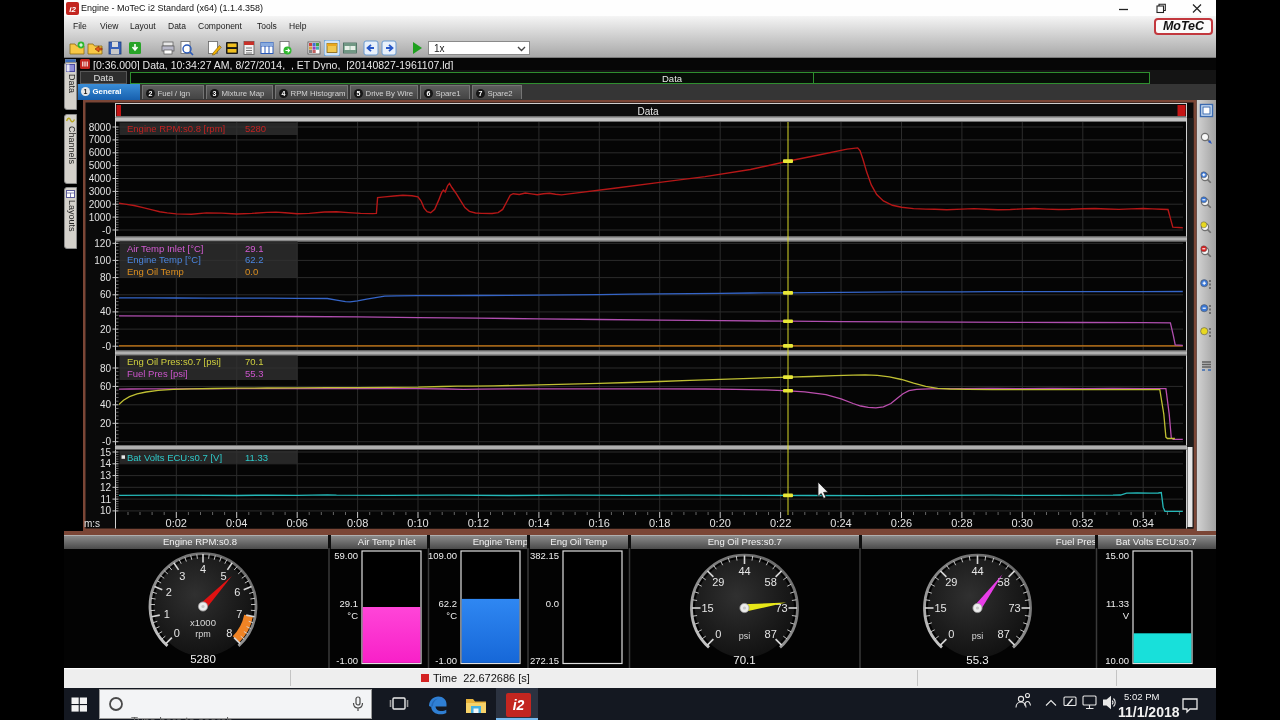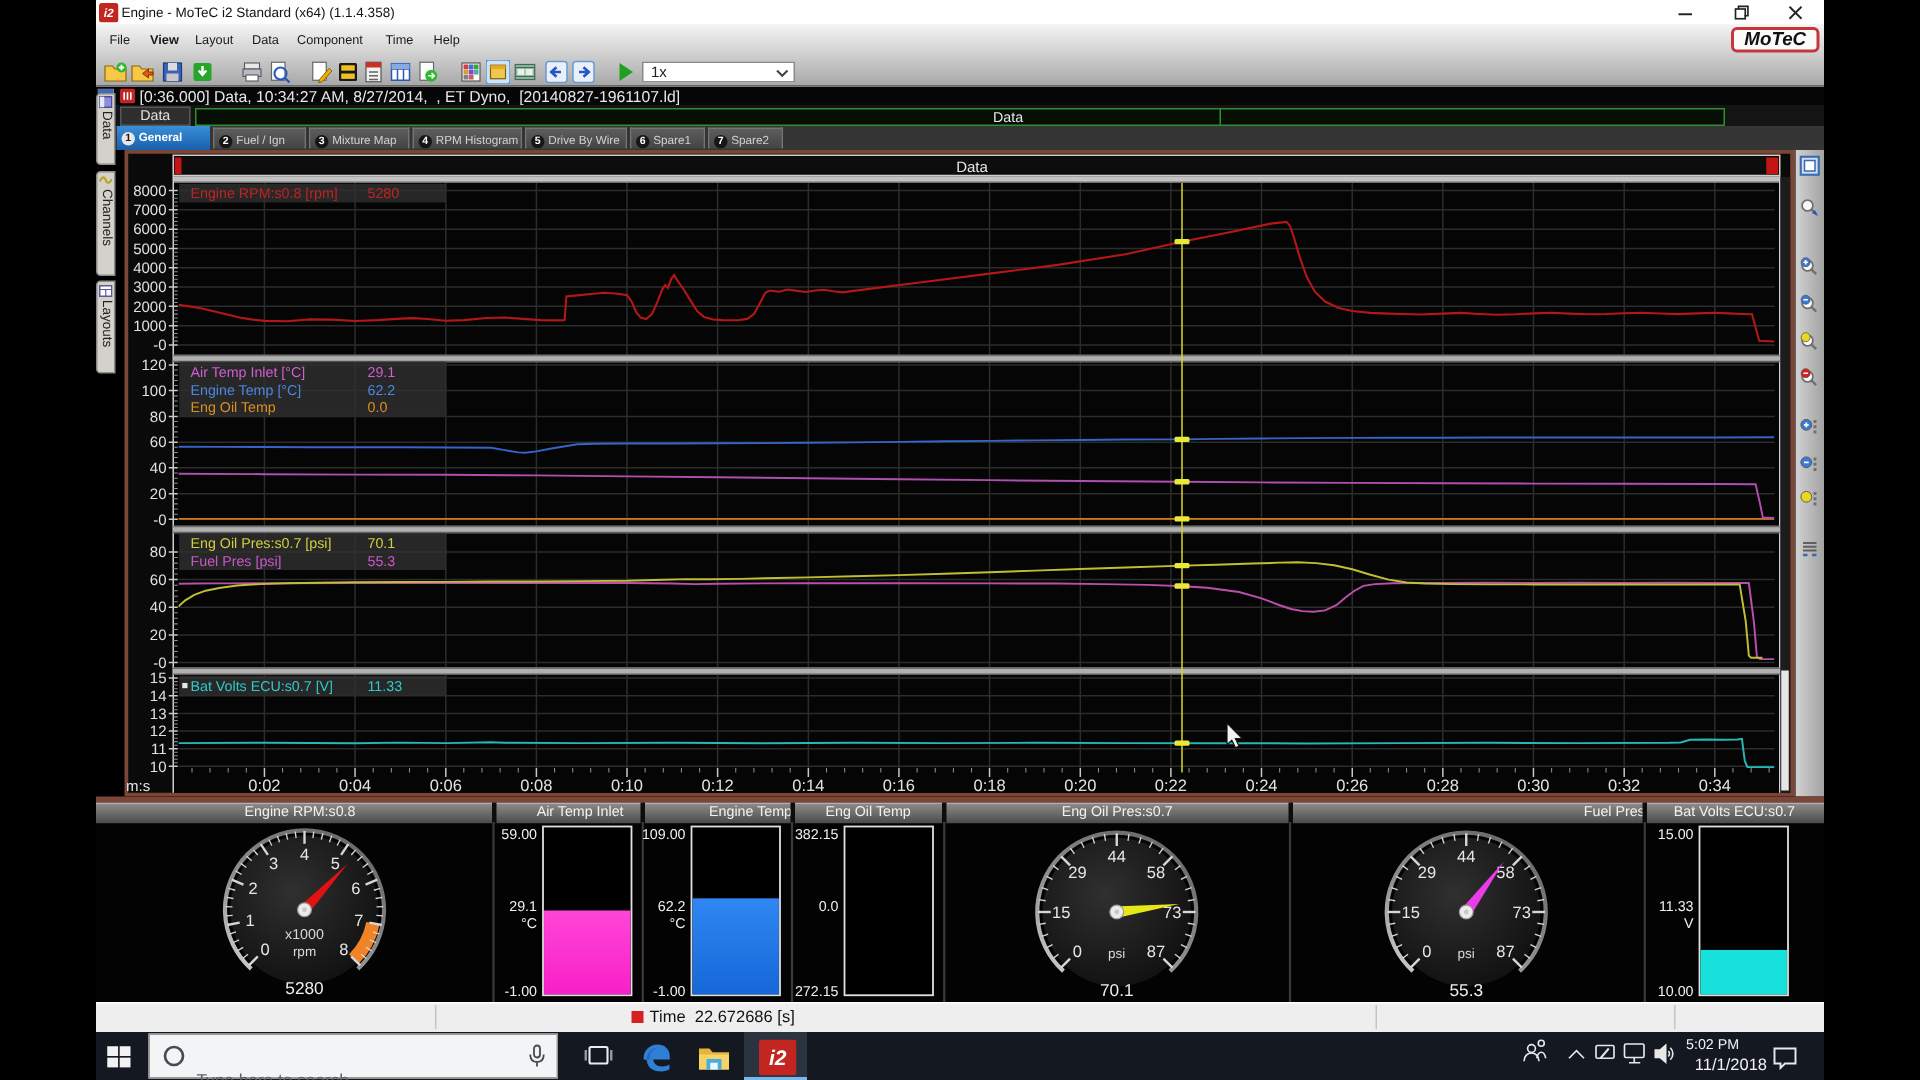--- a/index.html
+++ b/index.html
@@ -21,25 +21,25 @@
 <div class="abs" style="left:81px;top:3px;font-size:9px;color:#111;">Engine - MoTeC i2 Standard (x64) (1.1.4.358)</div>
 <svg class="abs" width="100" height="14" style="left:1110px;top:2px" viewBox="0 0 100 14">
 <path d="M9 7.5 h9" stroke="#222" stroke-width="1.3"></path>
 <rect x="47" y="4" width="6.5" height="6.5" fill="none" stroke="#222" stroke-width="1.1"></rect>
     <path d="M49 4 v-1.8 h6.3 v6.3 H53" fill="none" stroke="#222" stroke-width="1.1"></path>
 <path d="M83 2.5 l8 8 M91 2.5 l-8 8" stroke="#222" stroke-width="1.2"></path>
   </svg>
 
 <div class="abs" style="left:64px;top:16px;width:1152px;height:42px;background:linear-gradient(#f5f5f5,#a8a8a8);border-bottom:1px solid #7a7a7a;"></div>
 <div class="mi" style="left:73px;">File</div>
-<div class="mi" style="left:100px;font-weight:bold;">View</div>
+<div class="mi" style="left:100px;">View</div>
 <div class="mi" style="left:130px;">Layout</div>
 <div class="mi" style="left:168px;">Data</div>
 <div class="mi" style="left:198px;">Component</div>
-<div class="mi" style="left:257px;">Time</div>
+<div class="mi" style="left:257px;">Tools</div>
 <div class="mi" style="left:289px;">Help</div>
 <svg width="16" height="16" style="position:absolute;left:69px;top:40px" viewBox="0 0 16 16">
     <path d="M1 4 h5 l1.5 2 H15 v8 H1z" fill="#f8c845" stroke="#8a6a10" stroke-width="0.8"></path>
     <circle cx="12" cy="5" r="3.4" fill="#2eb82e"></circle>
     <path d="M12 3.2v3.6M10.2 5h3.6" stroke="#fff" stroke-width="1.2"></path>
   </svg>
 <svg width="16" height="16" style="position:absolute;left:87px;top:40px" viewBox="0 0 16 16">
     <path d="M1 4 h5 l1.5 2 H15 v8 H1z" fill="#f8c845" stroke="#8a6a10" stroke-width="0.8"></path>
     <path d="M8 9 l4-3 v2 h3 v2 h-3 v2z" fill="#e05818" stroke="#7a2a00" stroke-width="0.6"></path>
   </svg>
@@ -926,15 +926,15 @@
 <path d="M36 17.5 l5-5 5 5"></path>
 <rect x="54" y="9" width="12" height="8.5" rx="1"></rect>
       <path d="M57 17.5 l5.5-6.5" stroke-width="1.3"></path>
 <rect x="73" y="8" width="13" height="9" rx="1"></rect>
       <path d="M76 20.5 h7.5 M79.5 17 v3.5"></path>
 <path d="M93 11.5 v6 h3.5 l4.5 3.8 V7.7 l-4.5 3.8z" fill="#e8e8e8" stroke="none"></path>
       <path d="M103.5 10.5 a5.5 5.5 0 0 1 0 8 M102.2 12.7 a2.7 2.7 0 0 1 0 3.6"></path>
 </g>
   </svg>
 <div class="abs" style="left:1124px;top:691px;width:48px;text-align:left;font-size:9.5px;color:#f2f2f2;">5:02 PM</div>
-<div class="abs" style="left:1118px;top:704px;width:60px;text-align:right;font-size:11px;color:#f2f2f2;">11/1/2018</div>
+<div class="abs" style="left:1118px;top:704px;width:60px;text-align:right;font-size:14px;color:#f2f2f2;font-weight:bold;">11/1/2018</div>
 <svg width="20" height="20" style="position:absolute;left:1180px;top:695px" viewBox="0 0 20 20">
 <path d="M3 4 h14 v10 h-7 l-3 3 v-3 h-4z" fill="none" stroke="#e8e8e8" stroke-width="1.3"></path>
   </svg>
 </body></html>

